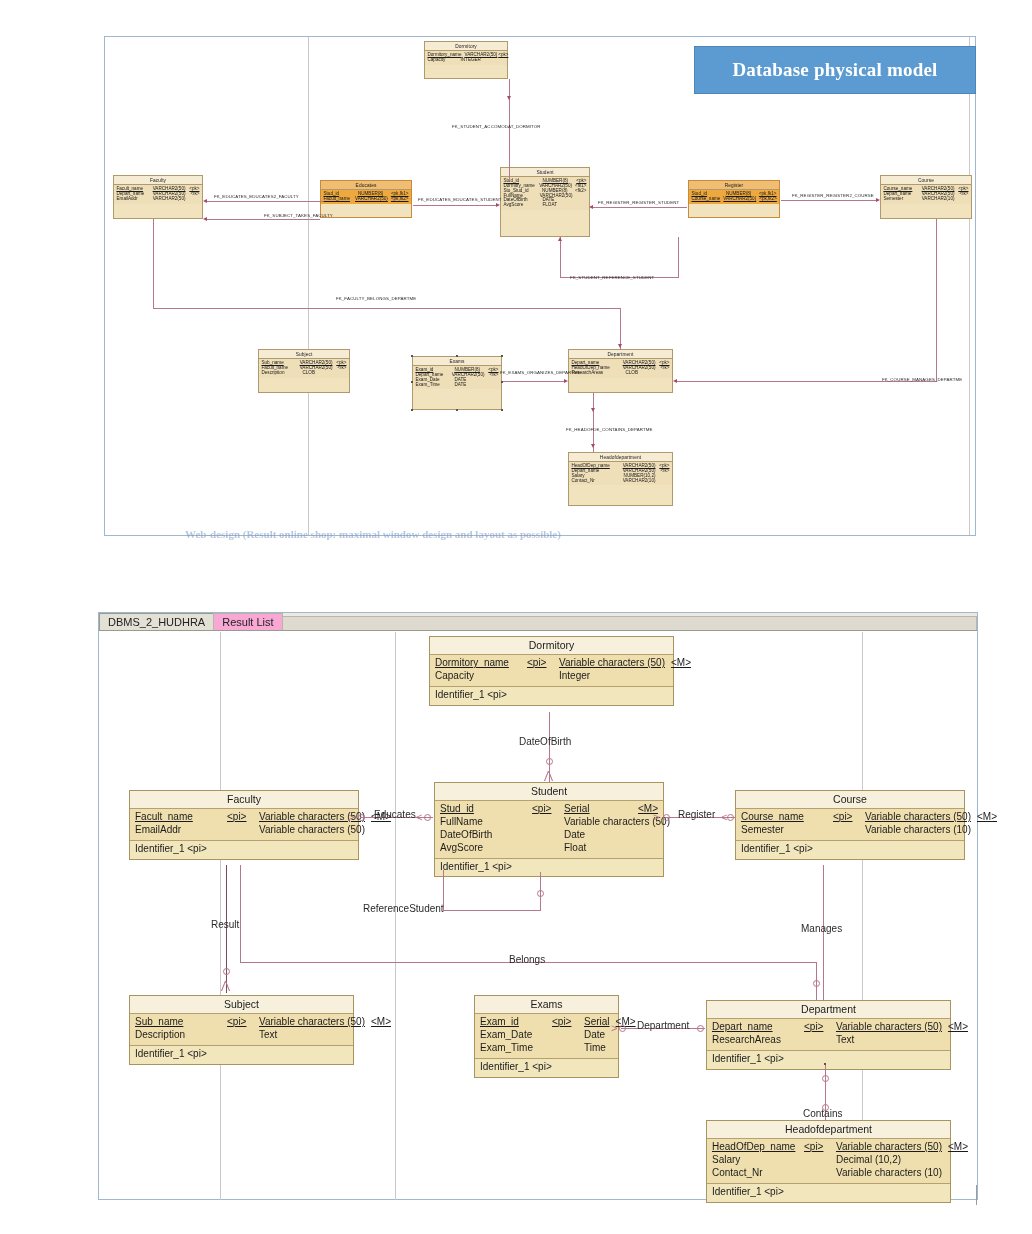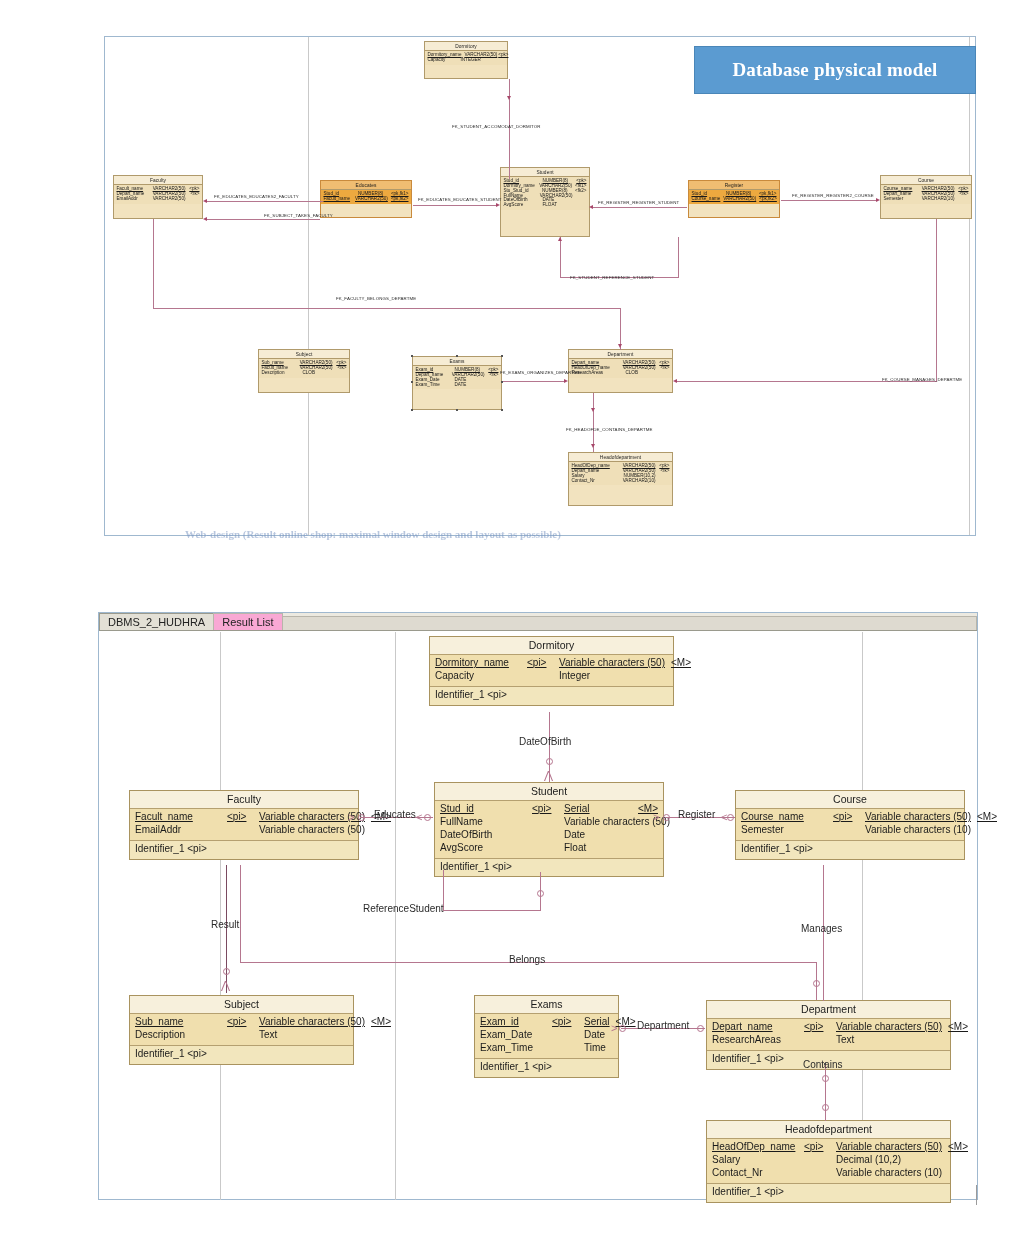--- a/index.html
+++ b/index.html
@@ -736,17 +736,17 @@
 <div class="ln lnh" style="left:621px; top:1028px; width:84px;"></div>
 <div class="ring" style="left:619px; top:1024.5px;"></div>
 <div class="ring" style="left:697px; top:1024.5px;"></div>
 <div class="crow-foot" style="left:611px; top:1023px;">&gt;</div>
 <div class="clabel" style="left:637px; top:1020px;">Department</div>
 
 <div class="ln lnv" style="left:825px; top:1065px; height:56px;"></div>
 <div class="ring" style="left:822px; top:1075px;"></div>
 <div class="ring" style="left:822px; top:1104px;"></div>
 <div class="anchor-dot" style="left:824px; top:1063px;"></div>
-<div class="clabel" style="left:803px; top:1059px;">Contains</div>
+<div class="clabel" style="left:803px; top:1108px;">Contains</div>
 
 <div class="ln lnv grey" style="left:976px; top:1185px; height:20px;"></div>
 
 </div>
 
 </body></html>

